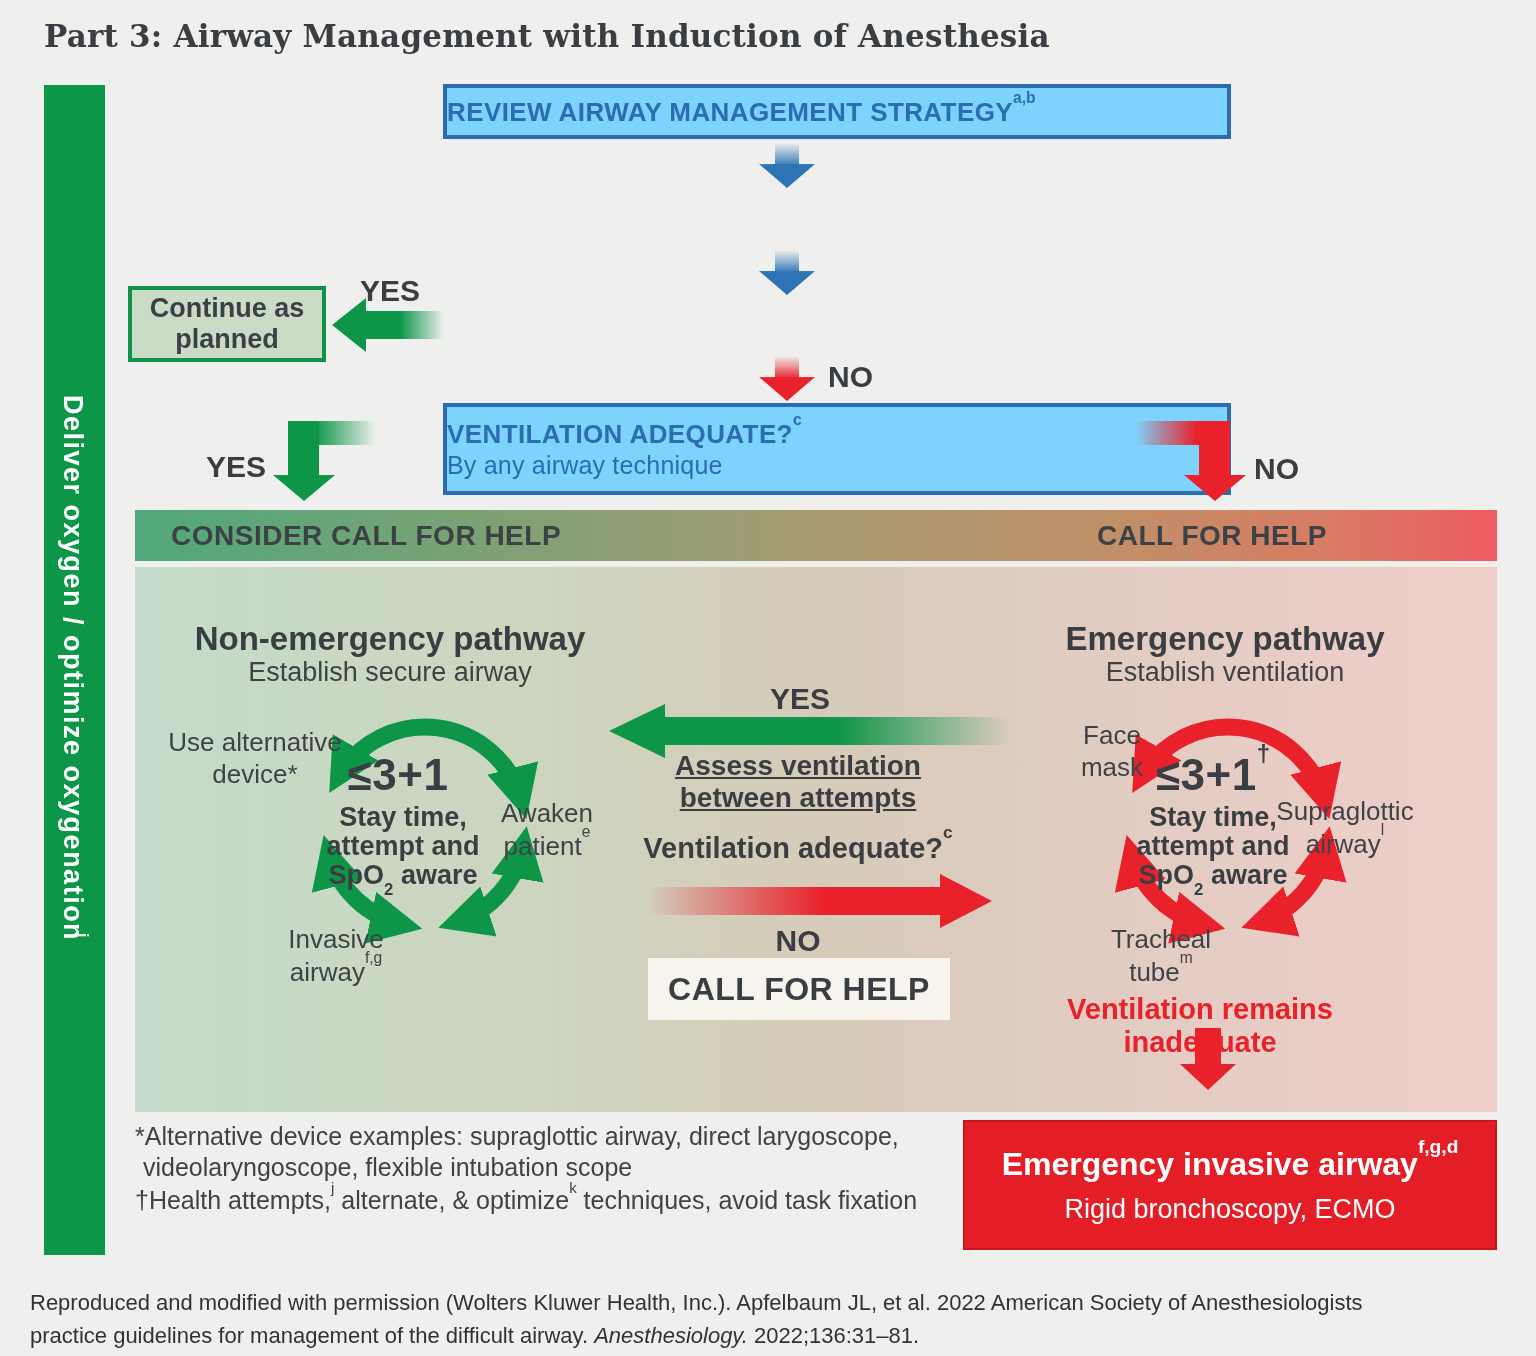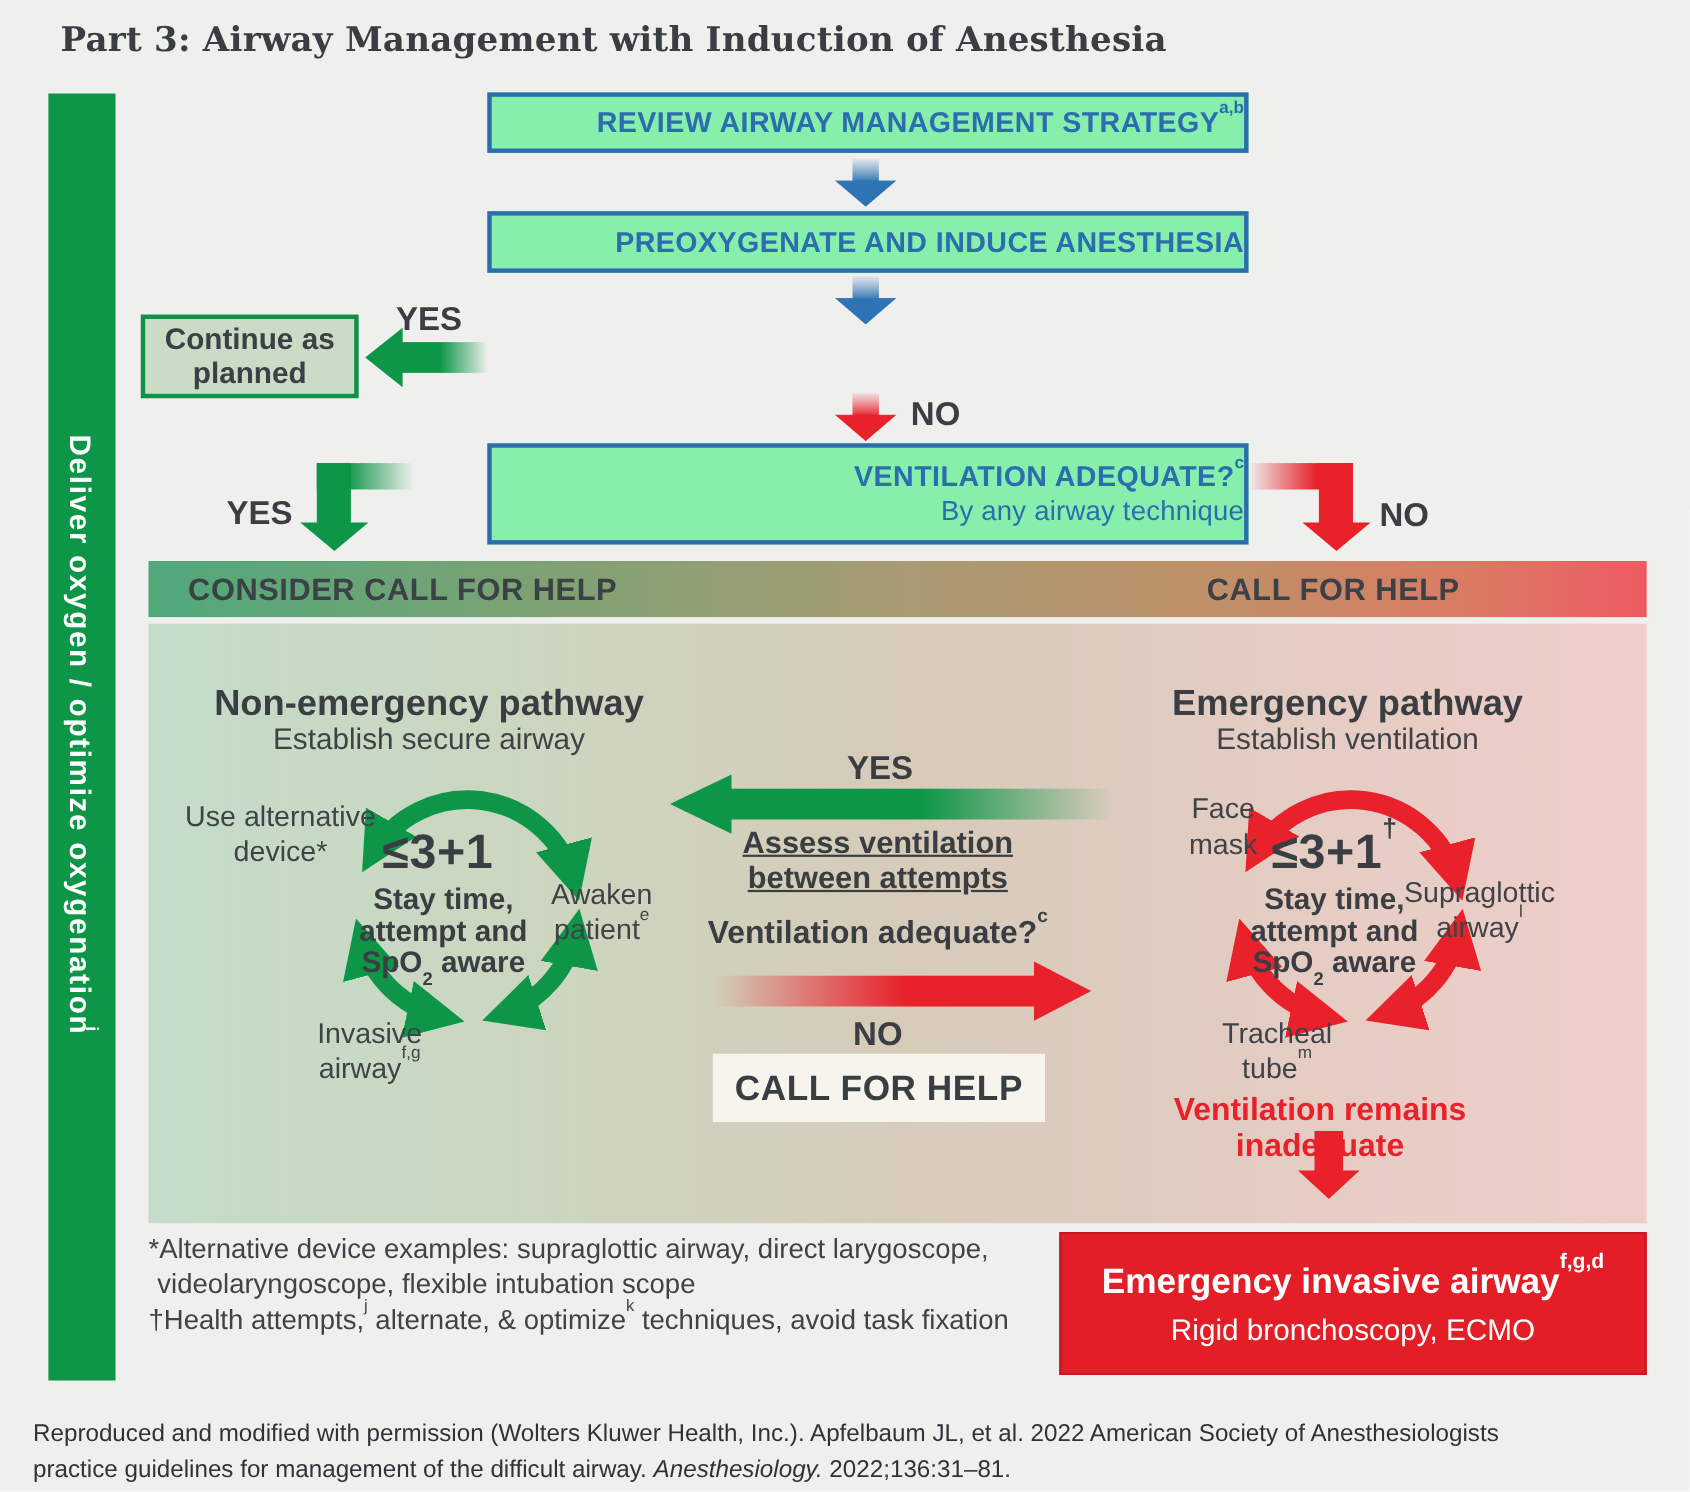--- a/index.html
+++ b/index.html
@@ -4,30 +4,30 @@
 <style>
   html,body{margin:0;padding:0;}
   .stage{position:relative;width:1536px;height:1356px;background:#EFEFED;
          font-family:"Liberation Sans",sans-serif;color:#3A3E42;overflow:hidden;}
   .abs{position:absolute;box-sizing:border-box;}
   .center{text-align:center;}
   sup.s{font-size:60%;position:relative;top:-0.5em;letter-spacing:0;}
   sub.b{font-size:62%;position:relative;top:0.28em;}
 
   .title{left:44px;top:18px;font-family:"DejaVu Serif",serif;font-weight:bold;
-         font-size:31px;color:#3A3E42;letter-spacing:.2px;margin-left:11px;}
+         font-size:31px;color:#3A3E42;letter-spacing:.2px;}
 
   .sidebar{left:44px;top:85px;width:61px;height:1170px;background:#0D9648;
            display:flex;align-items:center;justify-content:center;}
   .sidebar-text{writing-mode:vertical-rl;color:#fff;font-weight:bold;font-size:27px;
                 letter-spacing:1.5px;white-space:nowrap;}
 
-  .bbox{left:443px;width:692px;background:#86efac;border:4px solid #2B6DAF;color:#2B6DAF;
+  .bbox{left:443px;width:788px;background:#7dd3fc;border:4px solid #2B6DAF;color:#2B6DAF;
         font-weight:bold;font-size:26px;letter-spacing:.4px;display:flex;flex-direction:column;
-        align-items:flex-end;justify-content:center;line-height:1.1;}
+        align-items:flex-start;justify-content:center;line-height:1.1;}
   .bbox .sub2{font-weight:normal;font-size:25px;letter-spacing:.2px;margin-top:4px;}
 
   .cont{left:128px;top:286px;width:198px;height:76px;background:#CBDCC6;border:4px solid #0F9147;
         color:#3A4045;font-weight:bold;font-size:27px;display:flex;flex-direction:column;
         align-items:center;justify-content:center;line-height:1.15;}
 
   .lab{font-weight:bold;font-size:30px;color:#3A3E42;}
 
   .banner{left:135px;top:510px;width:1362px;height:51px;
           background:linear-gradient(to right,#4FA87B 0%,#7BA274 25%,#A89B72 50%,#C08F68 72%,#D97B63 88%,#EE5A62 100%);
@@ -123,23 +123,20 @@
 
   <div class="abs bbox" style="top:84px;height:55px;">
     <div><span>REVIEW AIRWAY MANAGEMENT STRATEGY</span><sup class="s">a,b</sup></div>
   </div>
   <svg class="abs" style="left:759px;top:144px;" width="56" height="44">
     <g fill="url(#gradBlueV)">
         <rect x="16" y="0" width="24" height="22"></rect>
         <polygon points="0,20 56,20 28,44"></polygon>
       </g>
   </svg>
-  <div class="abs bbox" style="top:192px;height:56px;">
-    <div>PREOXYGENATE AND INDUCE ANESTHESIA</div>
-  </div>
   <svg class="abs" style="left:759px;top:251px;" width="56" height="44">
     <g fill="url(#gradBlueV)">
         <rect x="16" y="0" width="24" height="22"></rect>
         <polygon points="0,20 56,20 28,44"></polygon>
       </g>
   </svg>
 
   <div class="abs lab" style="left:360px;top:274px;">YES</div>
   <svg class="abs" style="left:330px;top:294px;" width="116" height="62">
     <polygon points="2,31 36,4 36,58" fill="#0D9648"></polygon>

